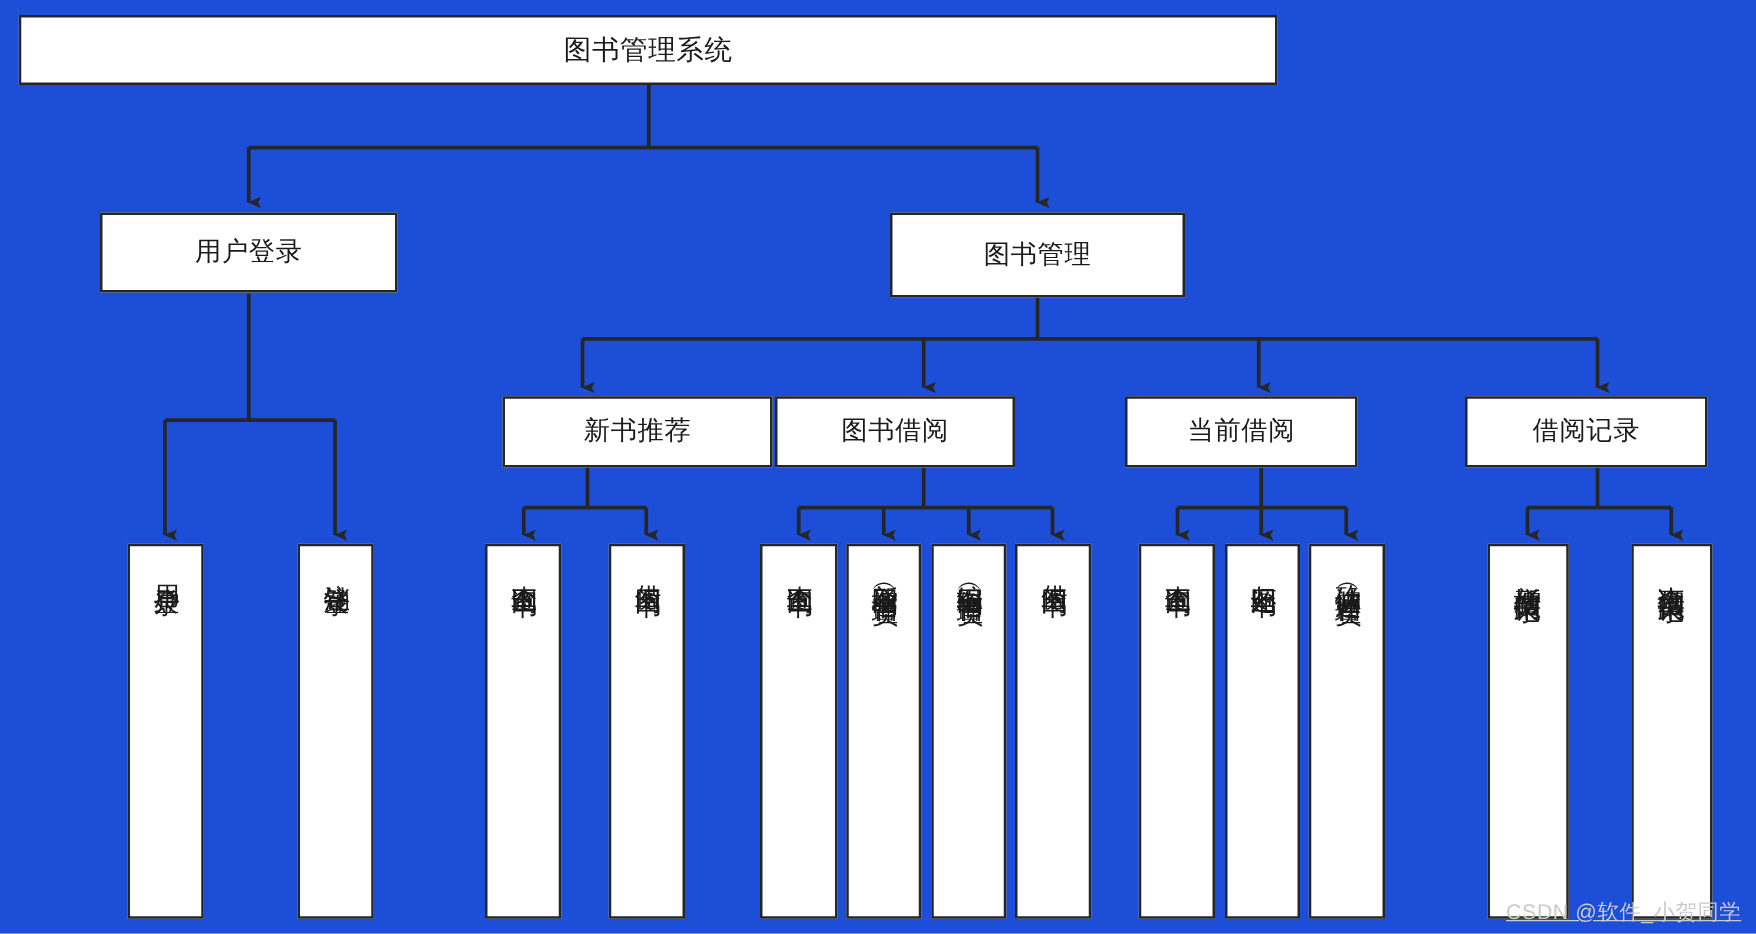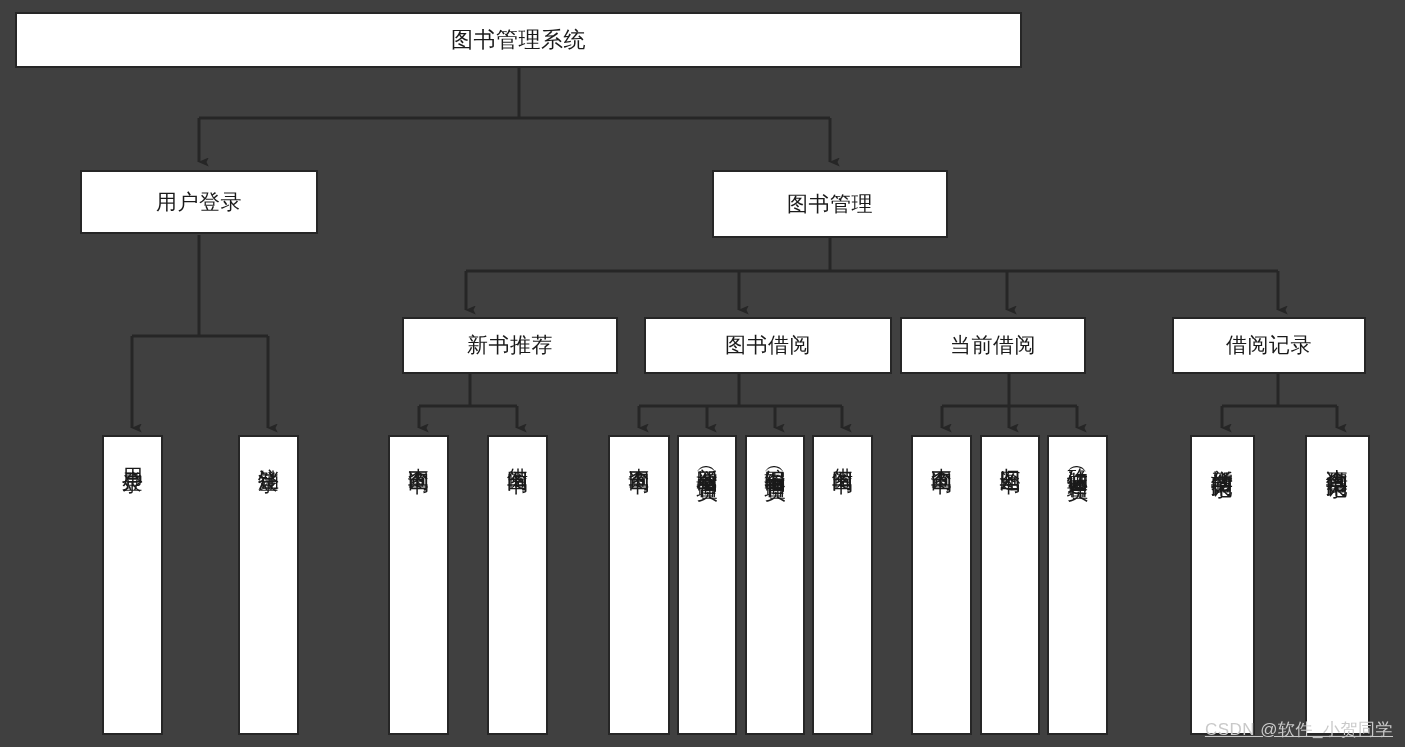--- a/index.html
+++ b/index.html
@@ -8,21 +8,21 @@
     padding: 0;
     background: #ffffff;
   }
   body {
     font-family: "Liberation Sans", "DejaVu Sans", sans-serif;
   }
   #diagram-canvas {
     position: relative;
     width: 1405px;
     height: 747px;
-    background: #404040;
+    background: #1d4ed8;
     overflow: hidden;
   }
   #edge-layer {
     position: absolute;
     left: 0;
     top: 0;
     width: 1405px;
     height: 747px;
     pointer-events: none;
   }
@@ -142,21 +142,21 @@
   <div class="node horizontal" style="left:80px; top:170px; width:238px; height:64px;">
     <span class="node-label">用户登录</span>
   </div>
   <div class="node horizontal" style="left:712px; top:170px; width:236px; height:68px;">
     <span class="node-label">图书管理</span>
   </div>
 
   <div class="node horizontal" style="left:362px; top:317px; width:216px; height:57px;margin-left:40px;">
     <span class="node-label">新书推荐</span>
   </div>
-  <div class="node horizontal" style="left:644px; top:317px; width:248px; height:57px;align-items:center;">
+  <div class="node horizontal" style="left:620px; top:317px; width:192px; height:57px;align-items:center;">
     <span class="node-label">图书借阅</span>
   </div>
   <div class="node horizontal" style="left:900px; top:317px; width:186px; height:57px;">
     <span class="node-label">当前借阅</span>
   </div>
   <div class="node horizontal" style="left:1172px; top:317px; width:194px; height:57px;">
     <span class="node-label">借阅记录</span>
   </div>
 
   <div class="node vertical" style="left:102px; top:435px; width:61px; height:300px;">

